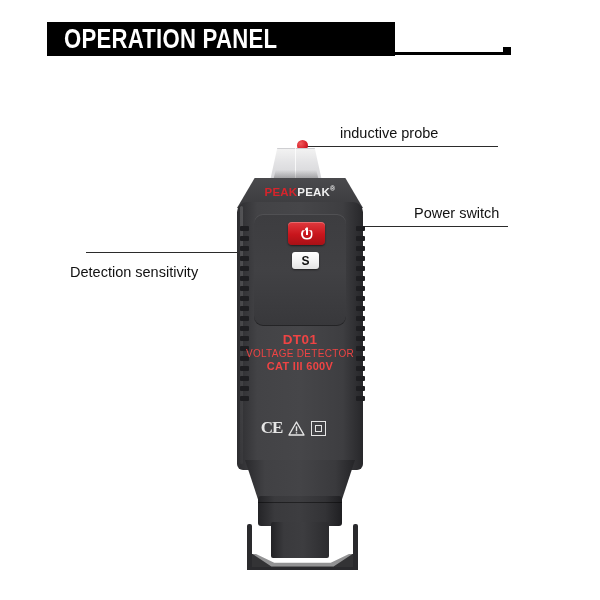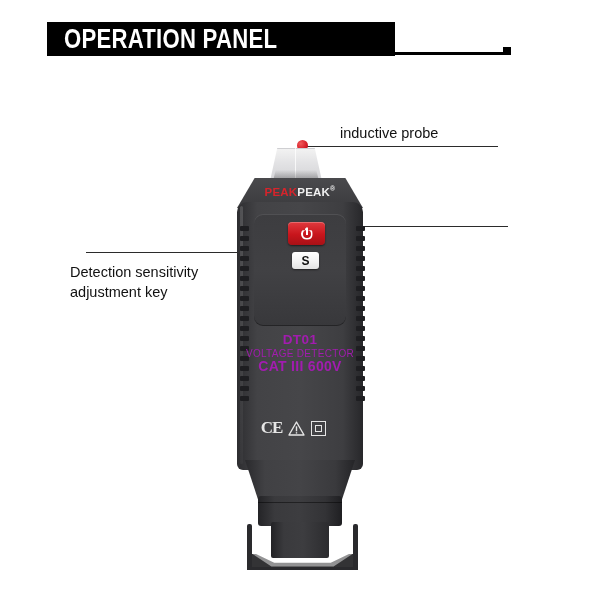--- a/index.html
+++ b/index.html
@@ -159,25 +159,25 @@
     border-radius:3px;
     box-shadow:0 1px 2px rgba(0,0,0,.5);
     display:flex;align-items:center;justify-content:center;
     font-family:"Liberation Sans", sans-serif;
     font-size:12px;font-weight:bold;color:#111111;
   }
 
   
   .model{
     position:absolute;left:22px;top:202px;width:126px;text-align:center;
-    color:#a21caf;white-space:nowrap;
+    color:#ef4444;white-space:nowrap;
   }
   .model .m1{font-size:13.5px;font-weight:bold;letter-spacing:.4px;line-height:16px;}
   .model .m2{font-size:10px;font-weight:normal;letter-spacing:.3px;line-height:12px;}
-  .model .m3{font-size:14px;font-weight:bold;letter-spacing:.3px;line-height:12px;}
+  .model .m3{font-size:11px;font-weight:bold;letter-spacing:.3px;line-height:12px;}
 
   
   .certs{
     position:absolute;left:22px;top:288px;width:113px;
     display:flex;align-items:center;justify-content:center;gap:6px;
   }
   .ce{
     font-family:"Liberation Serif", serif;
     font-size:17px;font-weight:bold;color:#e6e6e6;letter-spacing:-1px;
   }
@@ -222,27 +222,27 @@
 
   <div class="hdr-bar"></div>
   <div class="hdr-title">OPERATION PANEL</div>
   <div class="hdr-rule"></div>
   <div class="hdr-sq"></div>
 
   <div class="callout" style="left:340px;top:123px;">inductive probe</div>
   <div class="underline" style="left:303px;top:146px;width:195px;"></div>
   <div class="dot" style="left:297px;top:140px;"></div>
 
+  <div class="callout" style="left:414px;top:203px;">Power switch</div>
   <div class="underline" style="left:322px;top:226px;width:186px;"></div>
   <div class="dot" style="left:316px;top:220px;"></div>
 
   <div class="underline" style="left:86px;top:252px;width:208px;"></div>
   <div class="callout multi" style="left:70px;top:262px;">
     <span>Detection sensitivity</span><br>
-    <span>adjustment key</span>
   </div>
   <div class="dot" style="left:288px;top:247px;"></div>
 
   <div id="device">
 
     <div class="probe"></div>
     <div class="probe-seam"></div>
     <div class="probe-shadow"></div>
 
     <div class="shoulder"></div>

